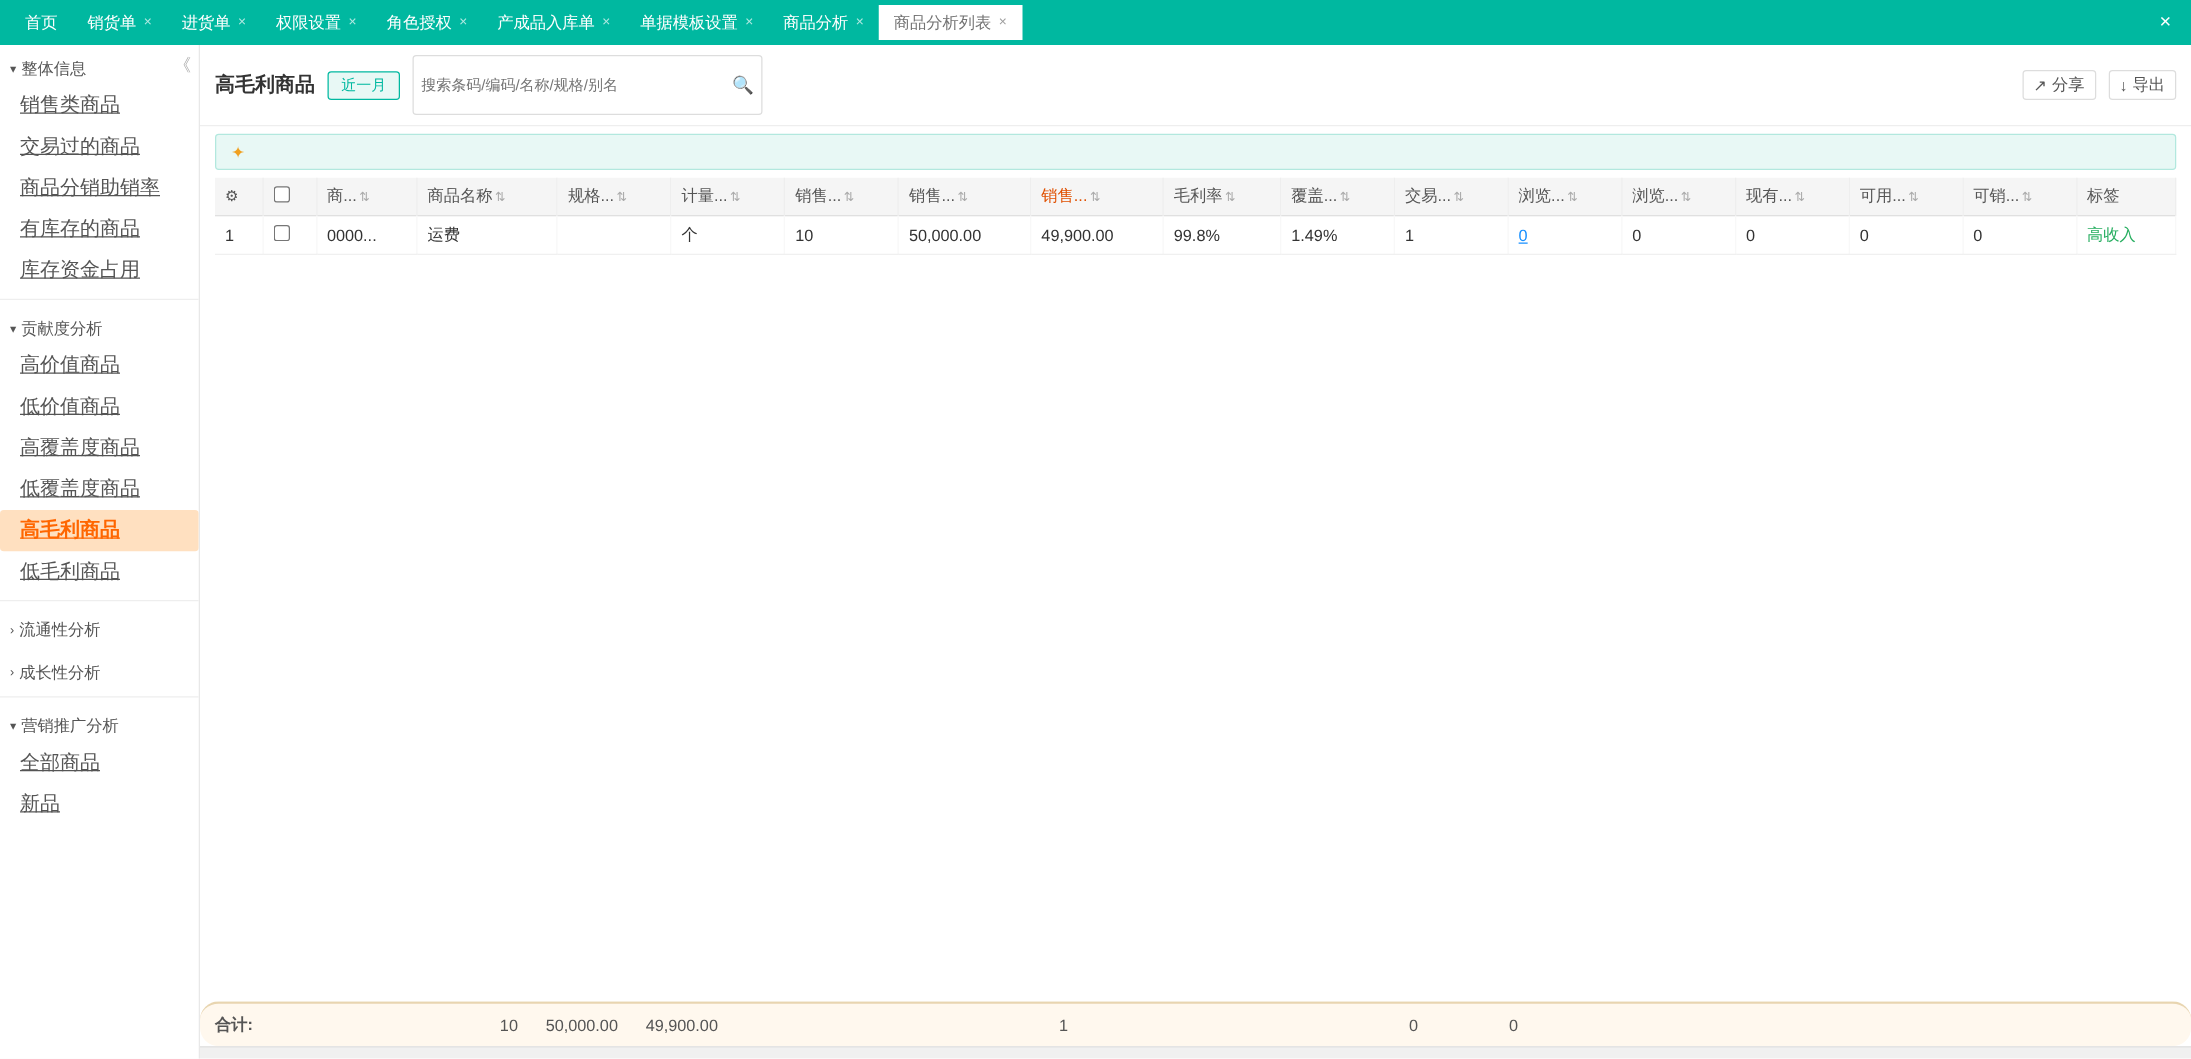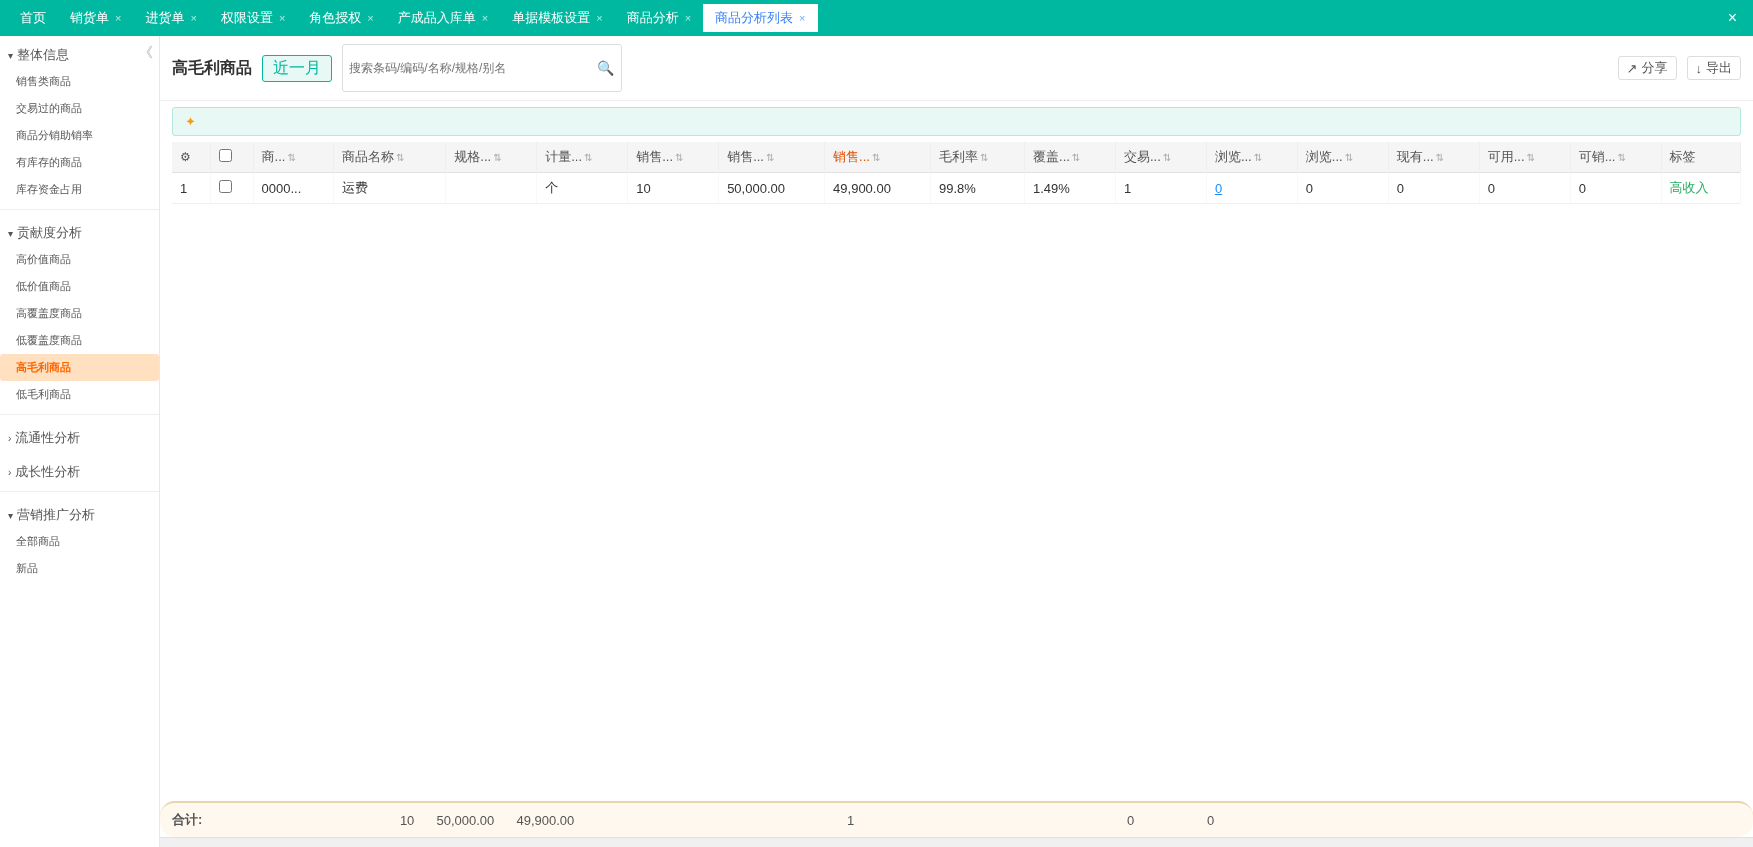--- a/index.html
+++ b/index.html
@@ -17,21 +17,21 @@
     .top-nav .nav-item {
       padding: 0 12px;
       height: 28px;
       display: flex;
       align-items: center;
       cursor: pointer;
       font-size: 13px;
       white-space: nowrap;
       color: #fff;
     }
-    .top-nav .nav-item.active { background: #fff; color: #3b82f6; }
+    .top-nav .nav-item.active { background: #fff; color: #737373; }
     .top-nav .nav-item .close-x {
       margin-left: 6px;
       font-size: 11px;
       opacity: 0.7;
       cursor: pointer;
     }
     .top-nav .spacer { flex: 1; }
     .top-nav .nav-close {
       color: #fff;
       font-size: 16px;
@@ -70,24 +70,25 @@
       display: flex;
       align-items: center;
       padding: 4px 8px;
       font-size: 12px;
       color: #555;
       cursor: pointer;
     }
     .sidebar-group-title .arrow { margin-right: 4px; font-size: 10px; }
     .sidebar-item {
       padding: 6px 8px 6px 16px;
-      font-size: 11px;
+      font-size: 16px;
       color: #555;
       cursor: pointer;
       white-space: nowrap;
+      text-decoration: underline;
     }
     .sidebar-item.active {
       background: #ffe0c0;
       color: #f60;
       font-weight: bold;
       border-radius: 3px;
     }
     .sidebar-divider { height: 1px; background: #eee; margin: 4px 0; }
 
     
@@ -112,21 +113,21 @@
       font-weight: bold;
       color: #333;
     }
     .filter-btn {
       background: #e8f8f5;
       border: 1px solid #00b8a0;
       color: #00b8a0;
       padding: 2px 10px;
       border-radius: 3px;
       cursor: pointer;
-      font-size: 16px;
+      font-size: 12px;
       text-align: center;
     }
     .search-box {
       display: flex;
       align-items: center;
       border: 1px solid #ddd;
       border-radius: 3px;
       padding: 15px 6px;
       flex: 1;
       max-width: 280px;

